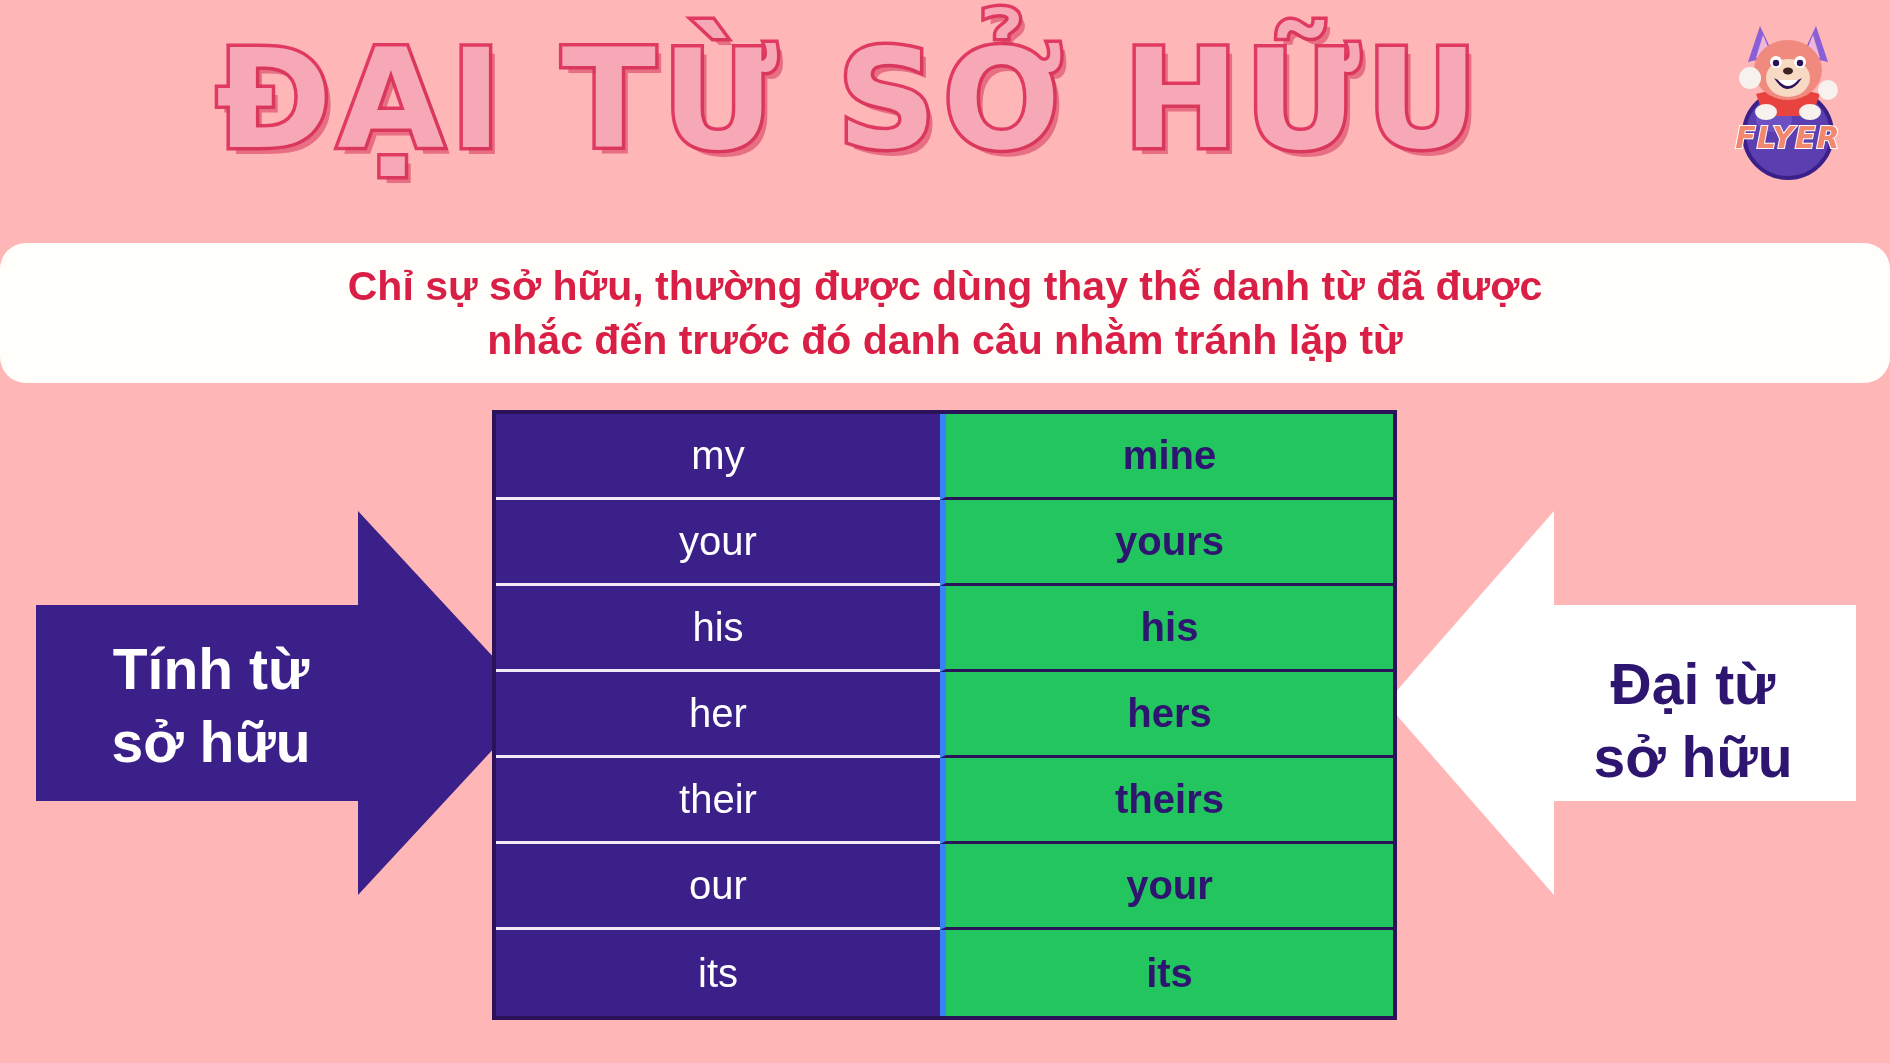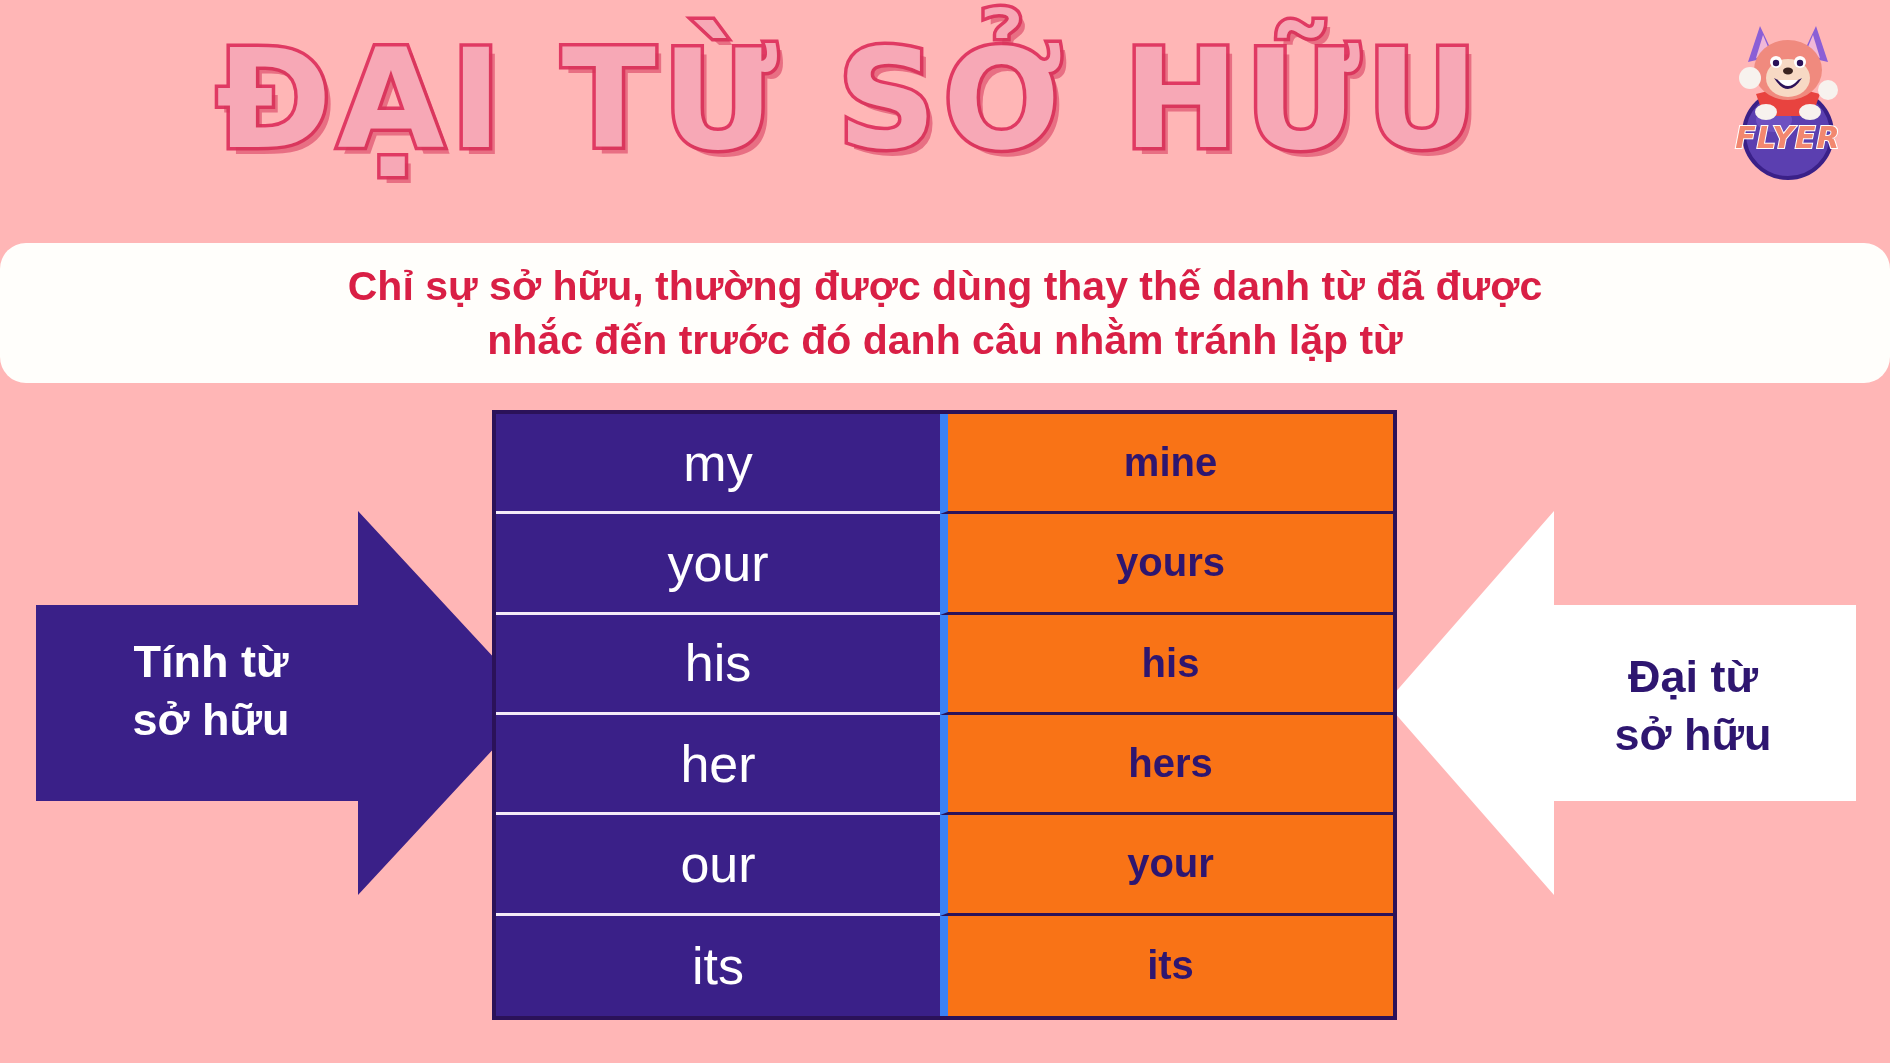--- a/index.html
+++ b/index.html
@@ -109,32 +109,32 @@
   .cell {
     display: flex;
     align-items: center;
     justify-content: center;
     box-sizing: border-box;
   }
   .cell-adj {
     width: 444px;
     background: #3a2088;
     color: #ffffff;
-    font-size: 52px;
+    font-size: 40px;
     font-weight: 400;
     border-bottom: 3px solid #f3eaf7;
   }
   .cell-pro {
     flex: 1 1 auto;
-    background: #f97316;
+    background: #22c55e;
     color: #2e1670;
     font-size: 40px;
     font-weight: 700;
     border-bottom: 3px solid #2b1259;
-    border-left: 8px solid #3b82f6;
+    border-left: 6px solid #3b82f6;
   }
   .table-row:last-child .cell-adj,
   .table-row:last-child .cell-pro { border-bottom: none; }
 
   
   .arrow {
     position: absolute;
     display: flex;
     align-items: center;
     z-index: 2;
@@ -155,21 +155,21 @@
     position: absolute;
     left: 0;
     top: 0;
     width: 100%;
     height: 100%;
   }
   .arrow-label {
     position: absolute;
     text-align: center;
     line-height: 1.28;
-    font-size: 45px;
+    font-size: 57px;
     font-weight: 700;
     white-space: pre-line;
   }
   .arrow-left .arrow-label {
     left: 30px;
     top: 140px;
     width: 290px;
     color: #ffffff;
   }
   .arrow-right .arrow-label {
@@ -255,20 +255,24 @@
       <div class="table-row">
         <div class="cell cell-adj">his</div>
         <div class="cell cell-pro">his</div>
       </div>
 
       <div class="table-row">
         <div class="cell cell-adj">her</div>
         <div class="cell cell-pro">hers</div>
       </div>
 
+      <div class="table-row">
+        <div class="cell cell-adj">their</div>
+        <div class="cell cell-pro">theirs</div>
+      </div>
 
       <div class="table-row">
         <div class="cell cell-adj">our</div>
         <div class="cell cell-pro">your</div>
       </div>
 
       <div class="table-row">
         <div class="cell cell-adj">its</div>
         <div class="cell cell-pro">its</div>
       </div>

